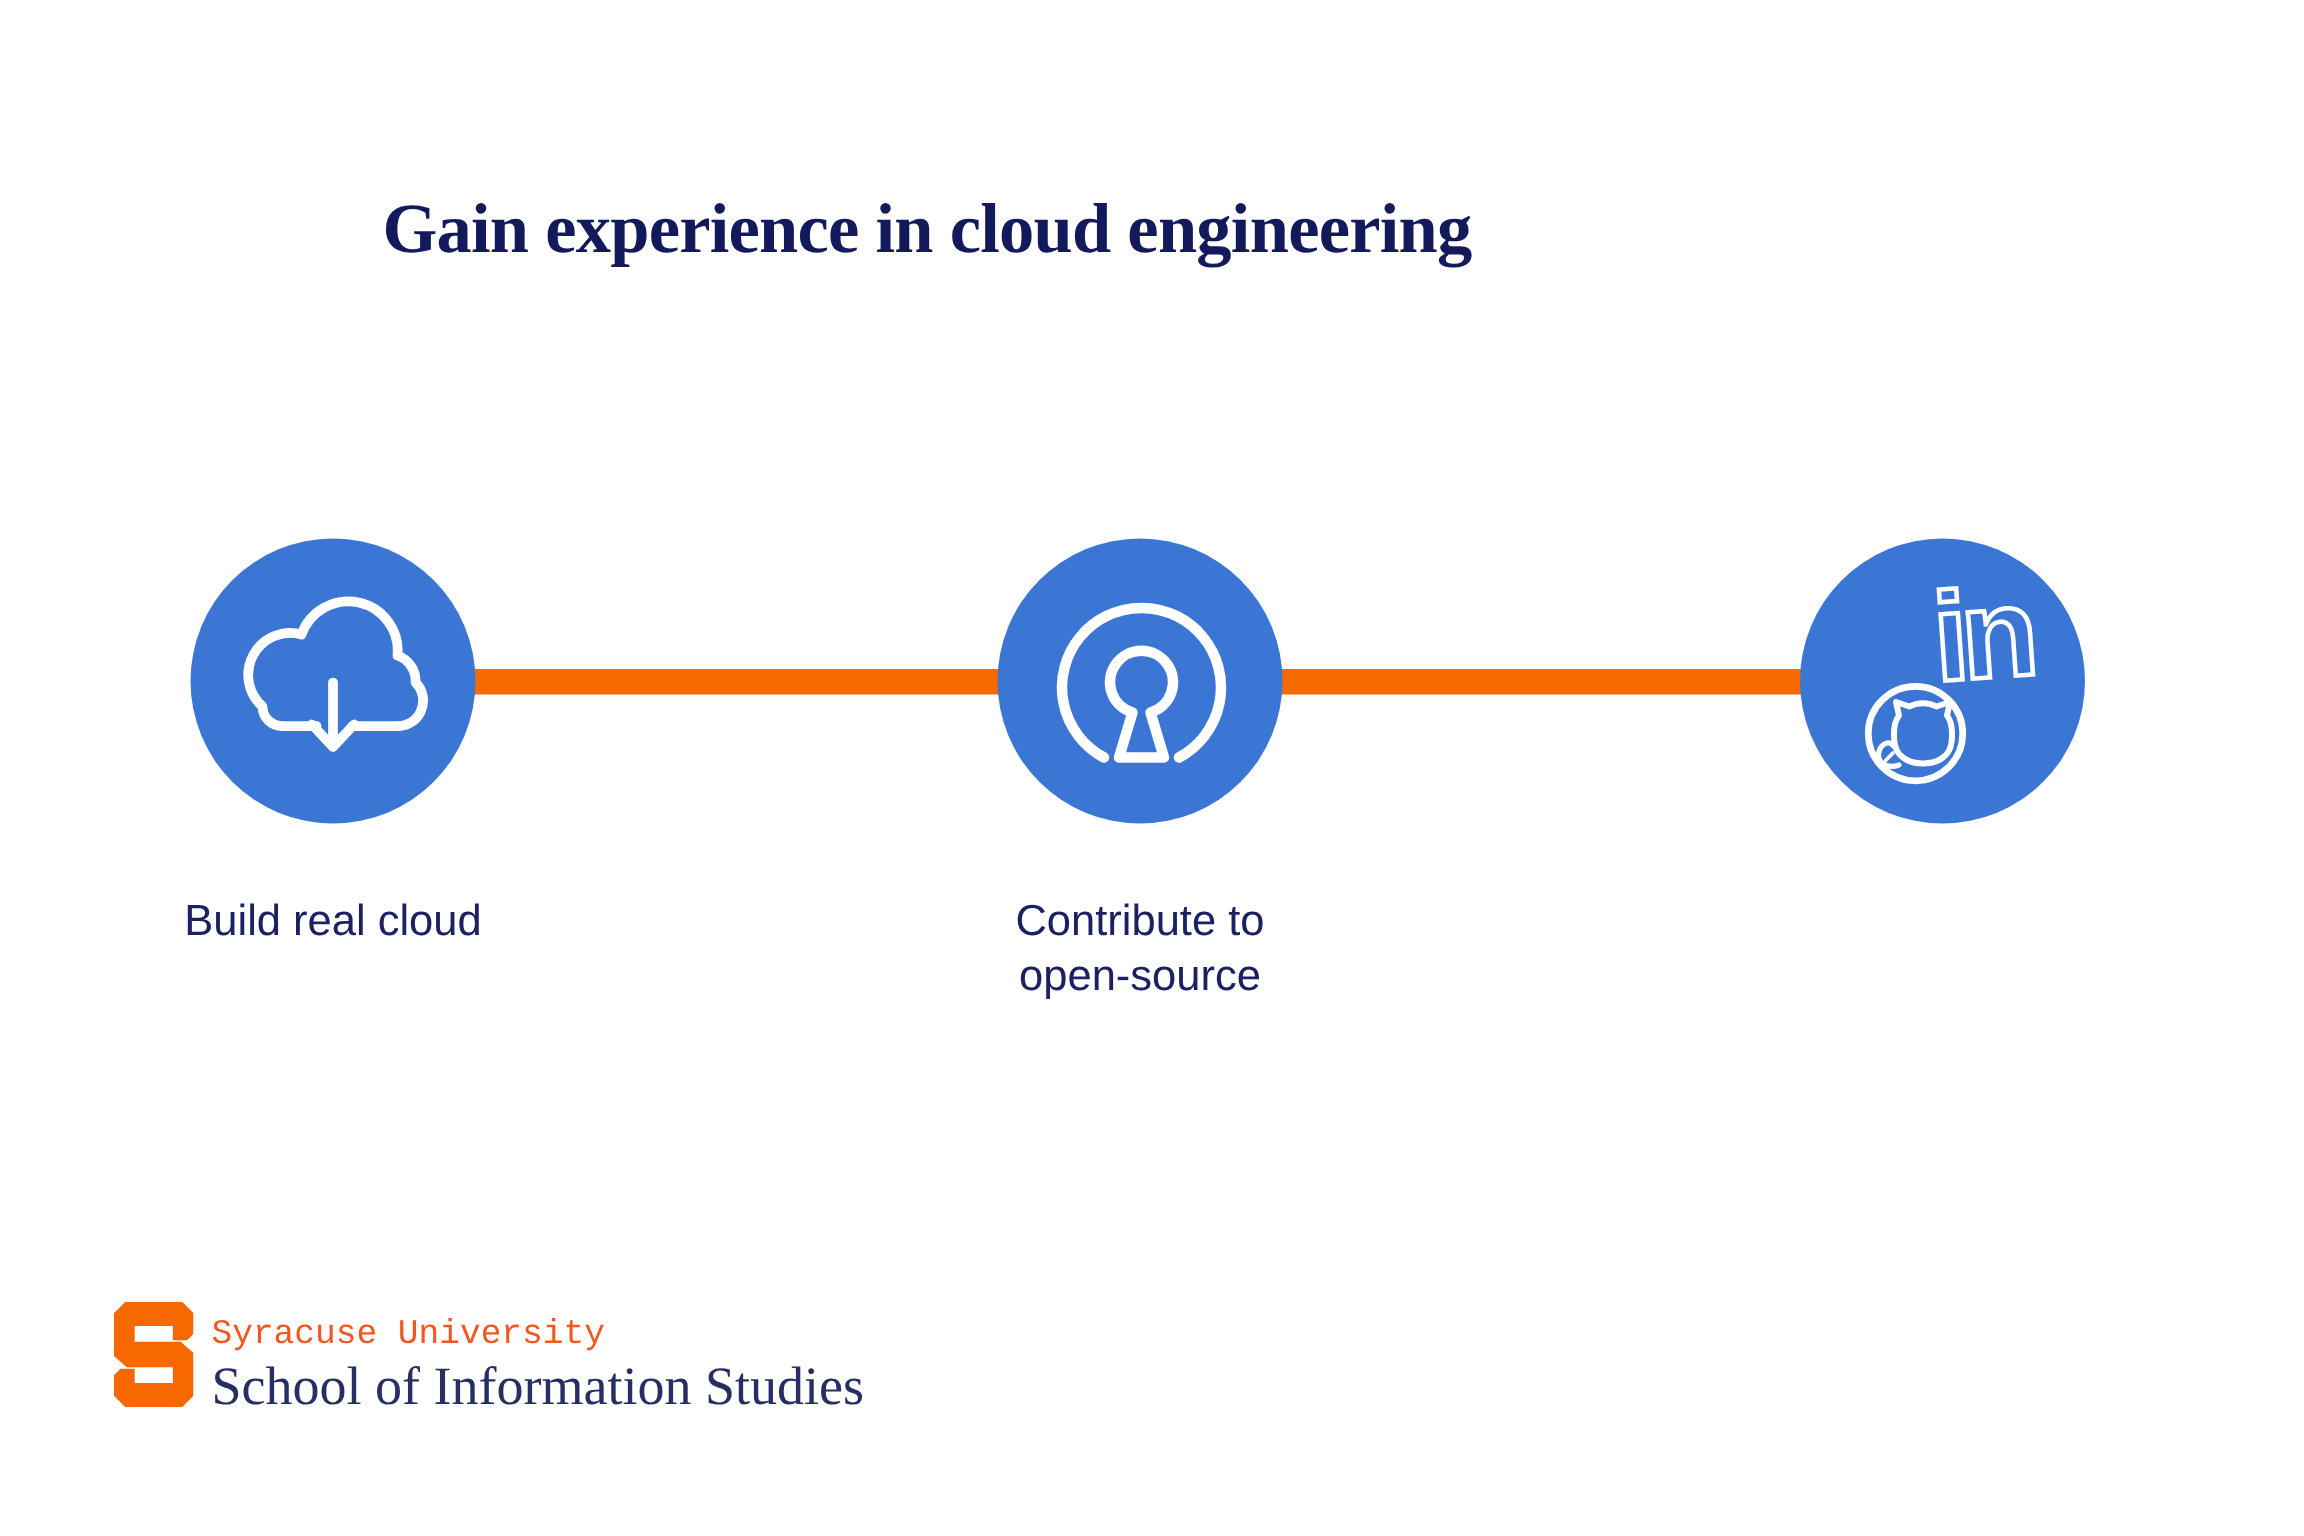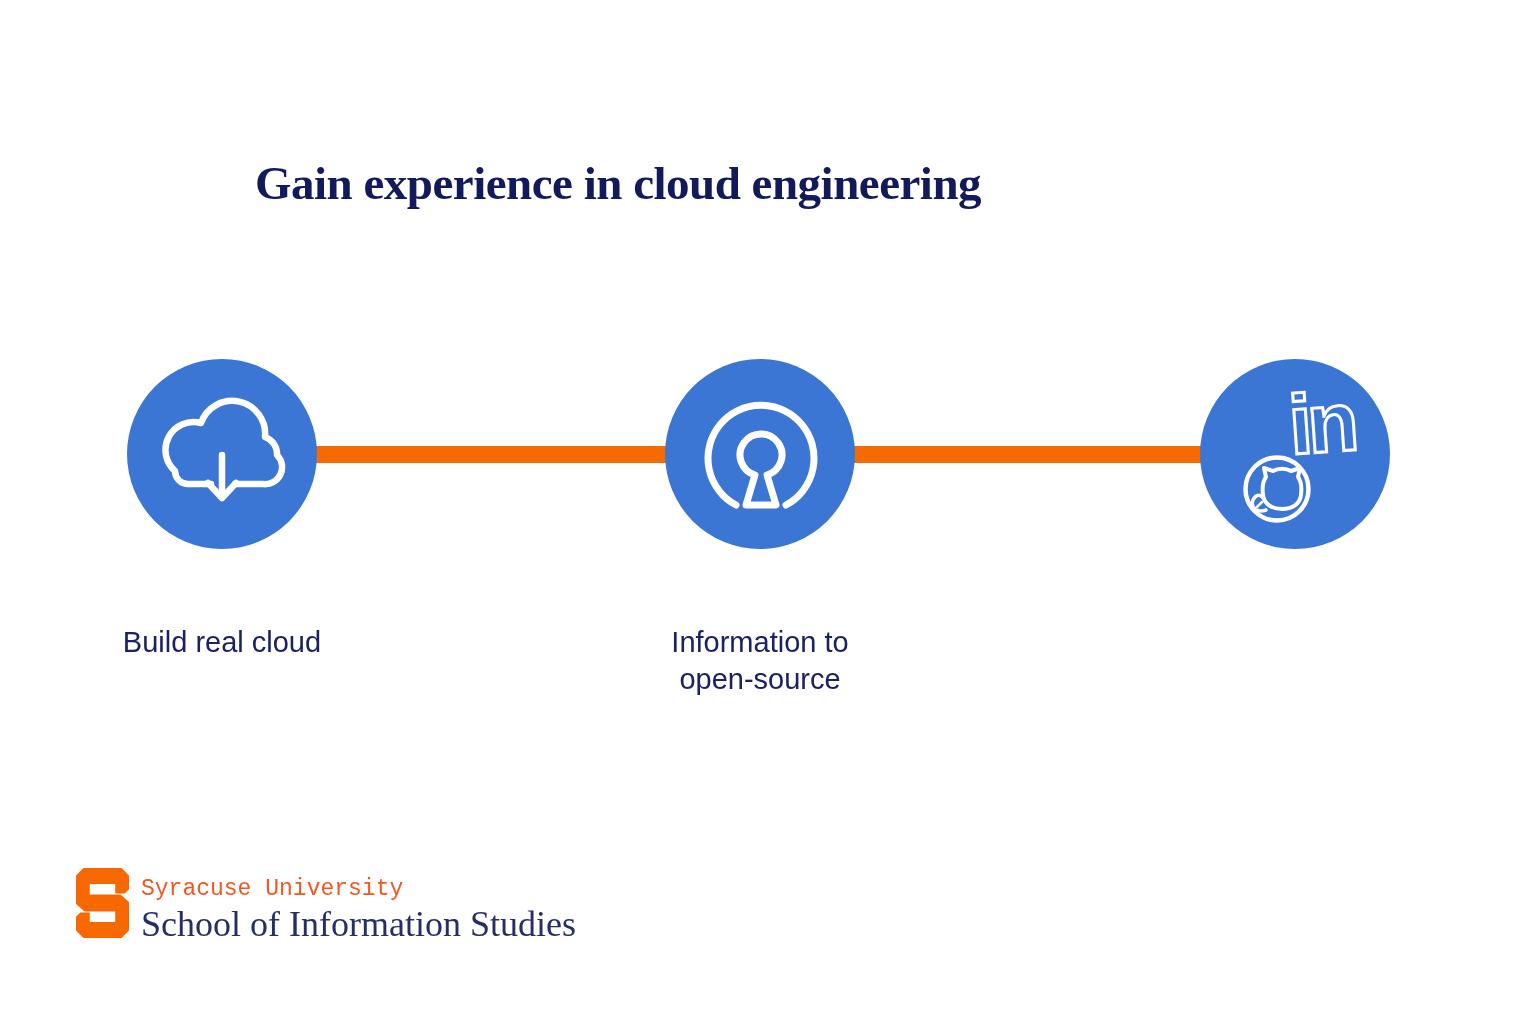--- a/index.html
+++ b/index.html
@@ -23,21 +23,20 @@
   .canvas{position:absolute;inset:0;}
   .title{
     position:absolute;
     top:126px;left:0;width:1236px;
     text-align:center;
     font-family:"Liberation Serif", serif;
     font-weight:700;
     font-size:47px;
     letter-spacing:-0.5px;
     color:var(--title-navy);
-    margin-top:30px;
   }
   .connector{
     position:absolute;
     left:222px;top:446px;
     width:1073px;height:17px;
     background:var(--connector-orange);
     z-index:1;
   }
   .node{
     position:absolute;
@@ -46,21 +45,21 @@
     border-radius:50%;
     background:var(--circle-blue);
     z-index:2;
   }
   .node svg{position:absolute;inset:0;width:190px;height:190px;}
   .node1{left:127px;}
   .node2{left:665px;}
   .node3{left:1200px;}
   .step-label{
     position:absolute;
-    top:624px;
+    top:596px;
     width:400px;
     text-align:center;
     font-size:29px;
     line-height:37px;
     color:var(--label-navy);
   }
   .label1{left:22px;}
   .label2{left:560px;}
   .label3{left:1095px;}
   .logo-block{
@@ -123,21 +122,21 @@
         <path class="stroke-icon" stroke-width="3.5" d="M 66 151 C 58 154 50 149 53 141 C 55 136 60 135 62 138"></path>
         <path class="stroke-icon" stroke-width="2.5" d="M 57 148 L 62 143"></path>
       </g>
     </svg>
   </div>
 
   <div class="step-label label1">
     <div>Build real cloud</div>
   </div>
   <div class="step-label label2">
-    <div>Information to</div>
+    <div>Contribute to</div>
     <div>open-source</div>
   </div>
 
   <svg class="logo-block" viewBox="0 0 100 132">
     <path d="M 14 0 H 86 L 100 14 V 40 L 92 48 H 74 V 30 H 26 V 50 H 84 L 100 64 V 118 L 86 132 H 14 L 0 118 V 92 L 8 84 H 26 V 102 H 74 V 82 H 16 L 0 68 V 14 Z"></path>
   </svg>
   <div class="logo-university">Syracuse University</div>
   <div class="logo-school">School of Information Studies</div>
 
 </div>

